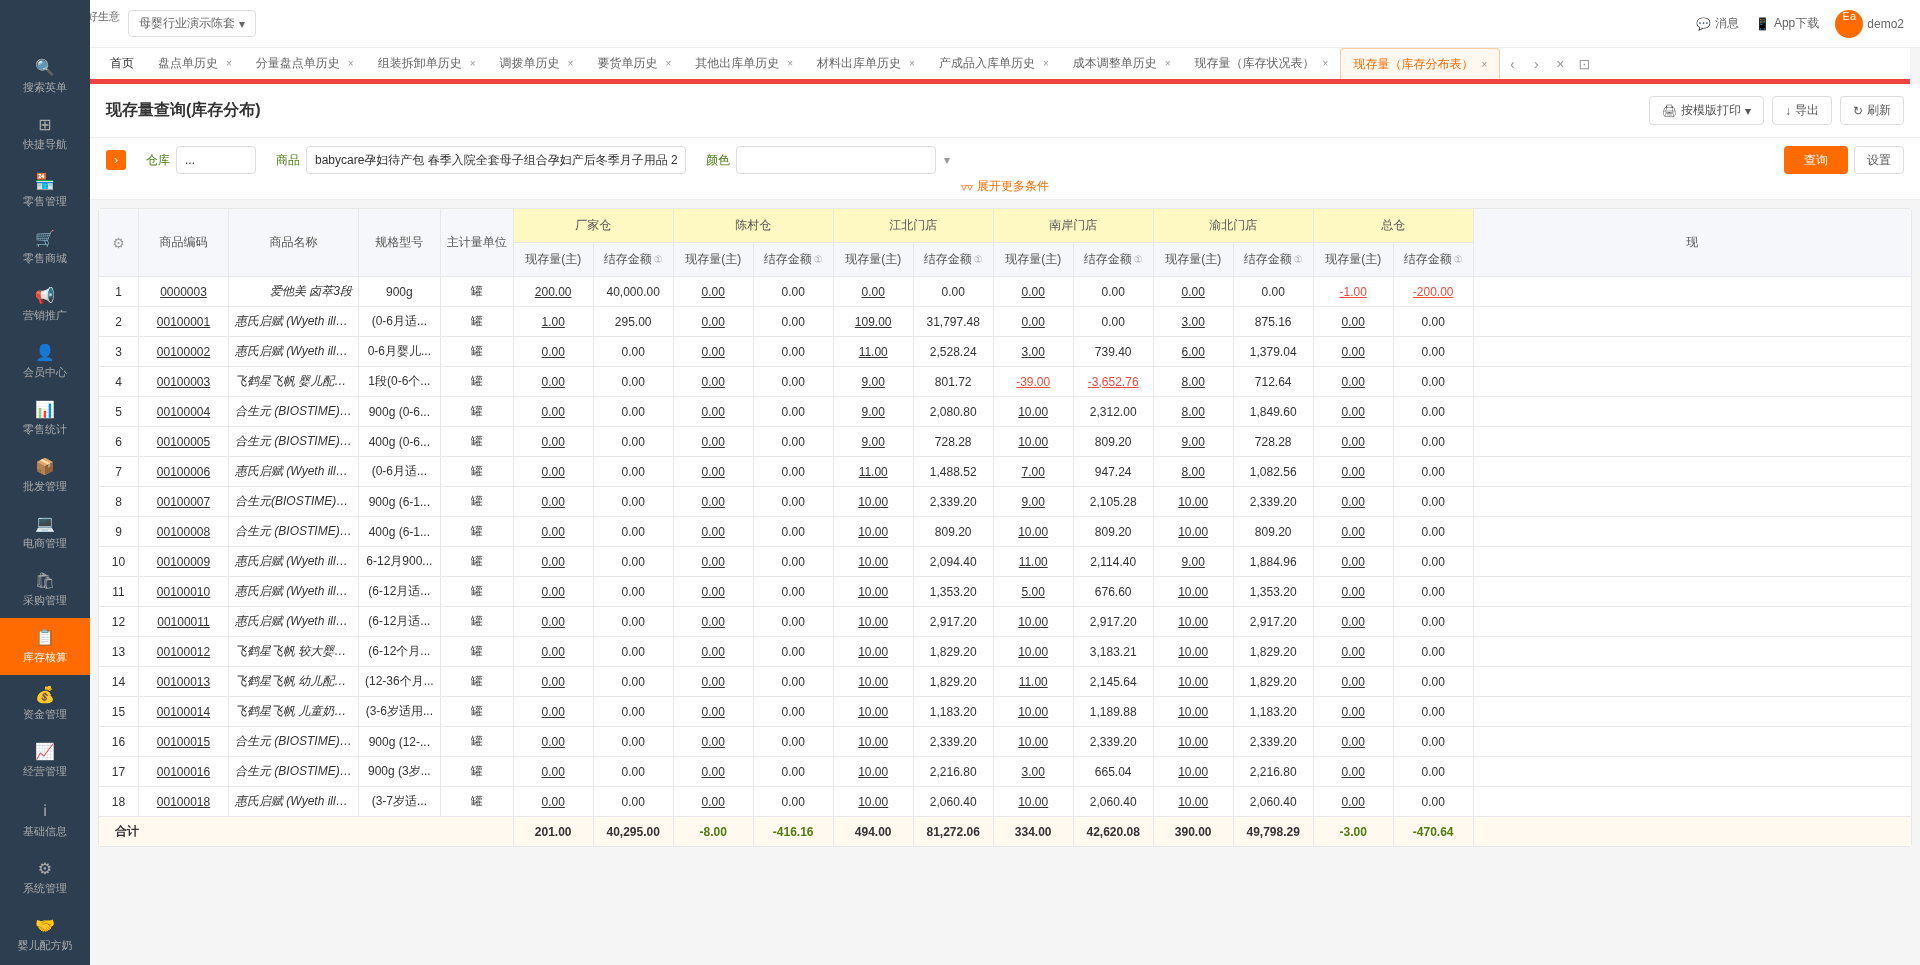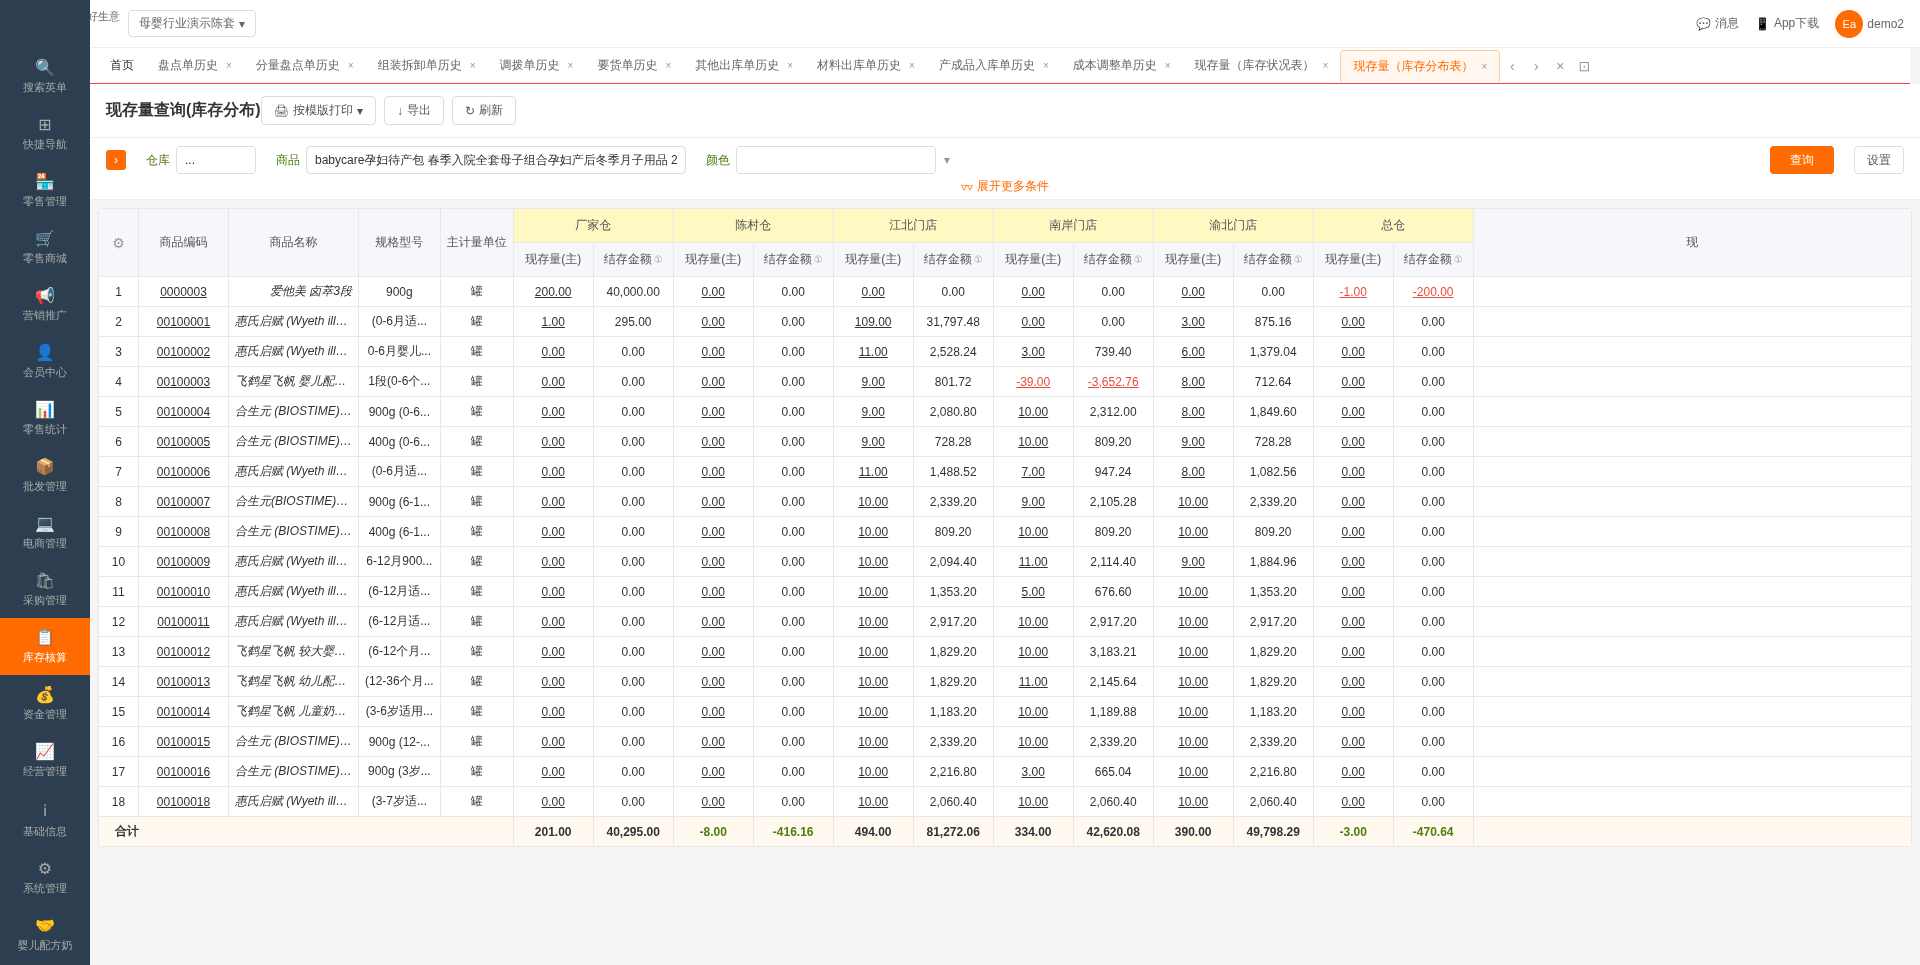--- a/index.html
+++ b/index.html
@@ -7,41 +7,41 @@
     
     
     .top-bar { height: 48px; background: #fff; display: flex; align-items: center; justify-content: space-between; padding: 0 16px; border-bottom: 1px solid #eee; position: fixed; top: 0; left: 0; right: 0; z-index: 100; }
     .top-bar-left { display: flex; align-items: center; gap: 8px; }
     .logo-area { display: flex; align-items: center; gap: 6px; }
     .logo-icon { width: 32px; height: 32px; background: #ff6b00; border-radius: 4px; display: flex; align-items: center; justify-content: center; color: #fff; font-size: 14px; font-weight: bold; }
     .logo-text { font-size: 11px; color: #666; line-height: 1.3; }
     .industry-selector { display: flex; align-items: center; gap: 4px; padding: 4px 10px; border: 1px solid #ddd; border-radius: 4px; color: #666; font-size: 12px; cursor: pointer; }
     .top-bar-right { display: flex; align-items: center; gap: 16px; }
     .top-bar-btn { display: flex; align-items: center; gap: 4px; color: #666; cursor: pointer; font-size: 12px; }
-    .user-avatar { width: 28px; height: 28px; border-radius: 50%; background: #ff6b00; display: flex; align-items: center; justify-content: center; color: #fff; font-size: 11px; }
-
-    
-    .tab-bar { height: 36px; background: #fff; display: flex; align-items: center; padding: 0 8px; border-bottom: 1px solid #ef4444; position: fixed; top: 48px; left: 90px; right: 10px; z-index: 99; overflow: hidden; }
+    .user-avatar { width: 28px; height: 28px; border-radius: 50%; background: #ff6b00; display: flex; justify-content: center; color: #fff; font-size: 11px; }
+
+    
+    .tab-bar { height: 36px; background: #fff; display: flex; align-items: center; padding: 0 8px; border-bottom: 5px solid #ef4444; position: fixed; top: 48px; left: 90px; right: 10px; z-index: 99; overflow: hidden; }
     .tab-item { display: flex; align-items: center; gap: 4px; padding: 0 12px; height: 32px; border-radius: 4px 4px 0 0; font-size: 12px; cursor: pointer; white-space: nowrap; color: #666; flex-shrink: 0; }
     .tab-item.active { background: #fff7f0; color: #ff6b00; border: 1px solid #ffcca0; border-bottom: none; }
     .tab-item .tab-close { font-size: 10px; color: #999; margin-left: 4px; }
     .tab-item.home { background: transparent; color: #333; }
     .tab-nav-btn { width: 24px; height: 24px; display: flex; align-items: center; justify-content: center; cursor: pointer; color: #999; font-size: 14px; }
 
     
     .sidebar { position: fixed; top: 0; left: 0; width: 90px; height: 100vh; background: #2c3e50; display: flex; flex-direction: column; align-items: center; padding-top: 48px; z-index: 101; }
     .sidebar-item { width: 100%; display: flex; flex-direction: column; align-items: center; padding: 10px 4px; cursor: pointer; color: #aaa; font-size: 11px; gap: 3px; }
     .sidebar-item.active { background: #ff6b00; color: #fff; }
     .sidebar-item .icon { font-size: 16px; }
 
     
     .main-content { margin-left: 90px; margin-top: 84px; padding: 0; background: #f5f5f5; min-height: calc(100vh - 84px); }
     
     
-    .page-header { background: #fff; padding: 12px 16px 0; border-bottom: 1px solid #eee; display: flex; align-items: center; justify-content: flex-start; }
+    .page-header { background: #fff; padding: 12px 16px 0; border-bottom: 1px solid #eee; display: flex; align-items: center; justify-content: space-between; }
     .page-title { font-size: 16px; font-weight: 600; color: #333; padding-bottom: 12px; }
     .page-actions { display: flex; align-items: center; gap: 8px; padding-bottom: 12px; }
     .action-btn { display: flex; align-items: center; gap: 4px; padding: 5px 12px; border: 1px solid #ddd; border-radius: 4px; background: #fff; cursor: pointer; color: #555; font-size: 12px; }
     .filter-item { display: flex; align-items: center; gap: 6px; }
     .filter-label { color: #4d7c0f; font-size: 12px; white-space: nowrap; margin-left: 8px; }
     .filter-input { height: 28px; border: 1px solid #ddd; border-radius: 4px; padding: 0 8px; font-size: 12px; color: #333; min-width: 80px; }
     .filter-input-long { min-width: 380px; }
     .query-btn { background: #ff6b00; color: #fff; border: none; border-radius: 4px; padding: 5px 20px; font-size: 12px; cursor: pointer; height: 28px; }
     .setting-btn { background: #fff; color: #555; border: 1px solid #ddd; border-radius: 4px; padding: 5px 12px; font-size: 12px; cursor: pointer; height: 28px; }
     .expand-btn { color: #ff6b00; font-size: 12px; cursor: pointer; display: flex; align-items: center; gap: 4px; }
@@ -258,21 +258,21 @@
       </div>
       <div class="filter-item">
         <span class="filter-label">商品</span>
         <input class="filter-input filter-input-long" style="width: 380px;" value="babycare孕妇待产包 春季入院全套母子组合孕妇产后冬季月子用品 22件套 ...">
       </div>
       <div class="filter-item">
         <span class="filter-label">颜色</span>
         <input class="filter-input" style="width: 200px;" value="">
         <span style="color:#999;margin-left:2px;">▾</span>
       </div>
-      <div style="margin-left:auto; display:flex; gap:20px;">
+      <div style="margin-left:auto; display:flex; gap:6px;">
         <button class="query-btn">查询</button>
         <button class="setting-btn">设置</button>
       </div>
     </div>
     <div style="display:flex; justify-content:center; padding: 4px 0;">
       <div class="expand-btn">
         <span>▿▿</span>
         <span>展开更多条件</span>
       </div>
     </div>

